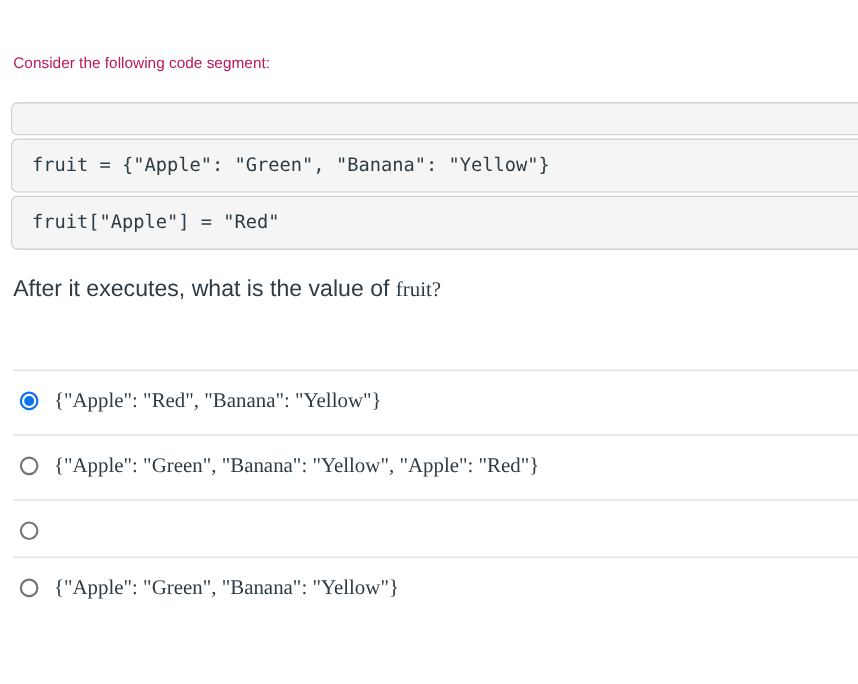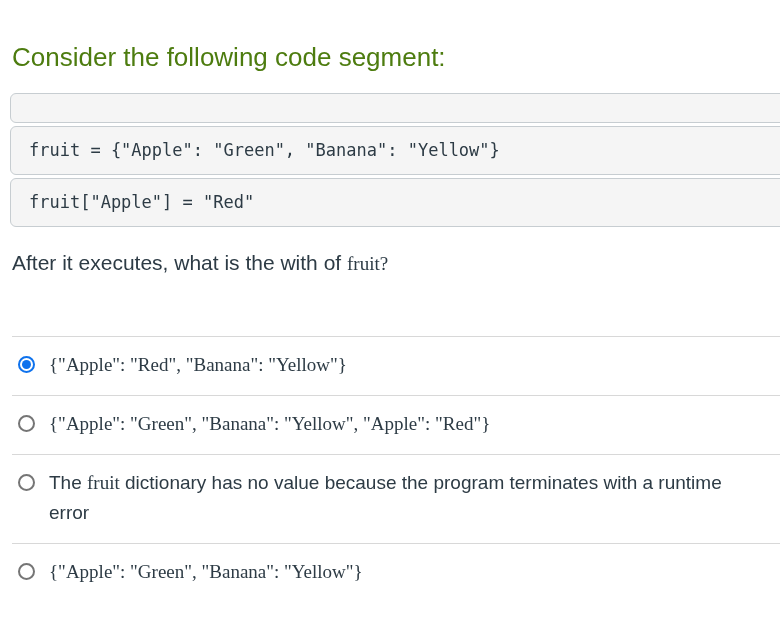--- a/index.html
+++ b/index.html
@@ -17,24 +17,24 @@
     width: 780px;
     height: 622px;
     padding: 44px 0 0 12px;
     overflow: hidden;
   }
   .mono {
     font-family: Liberation Serif, serif;
   }
   .intro {
     margin: 0 0 22px 0;
-    font-size: 26px;
+    font-size: 14px;
     font-weight: 400;
     line-height: 27px;
-    color: #4d7c0f;
+    color: #be185d;
   }
   .code-block { margin: 0; }
   .code-line {
     box-sizing: border-box;
     margin: 0 -6px 3px -2px;
     background: #f5f5f5;
     border: 1px solid #c7cdd1;
     border-radius: 6px;
     padding: 14px 18px;
     font-family: "DejaVu Sans Mono", "Liberation Mono", monospace;
@@ -101,37 +101,36 @@
 <div class="page">
 
   <p class="intro">Consider the following code segment:</p>
 
   <div class="code-block">
     <div class="code-line"></div>
     <div class="code-line">fruit = {"Apple": "Green", "Banana": "Yellow"}</div>
     <div class="code-line">fruit["Apple"] = "Red"</div>
   </div>
 
-  <p class="prompt"><span>After it executes, what is the with of </span><span class="mono">fruit</span><span class="mono">?</span></p>
+  <p class="prompt"><span>After it executes, what is the value of </span><span class="mono">fruit</span><span class="mono">?</span></p>
 
   <div class="options">
 
     <div class="option">
       <span class="radio selected"></span>
       <span class="option-text"><span class="mono">{"Apple": "Red", "Banana": "Yellow"}</span></span>
     </div>
 
     <div class="option">
       <span class="radio"></span>
       <span class="option-text"><span class="mono">{"Apple": "Green", "Banana": "Yellow", "Apple": "Red"}</span></span>
     </div>
 
     <div class="option">
       <span class="radio"></span>
-      <span class="option-text"><span>The </span><span class="mono">fruit</span><span> dictionary has no value because the program terminates with a runtime error</span></span>
     </div>
 
     <div class="option">
       <span class="radio"></span>
       <span class="option-text"><span class="mono">{"Apple": "Green", "Banana": "Yellow"}</span></span>
     </div>
 
   </div>
 
 </div>

